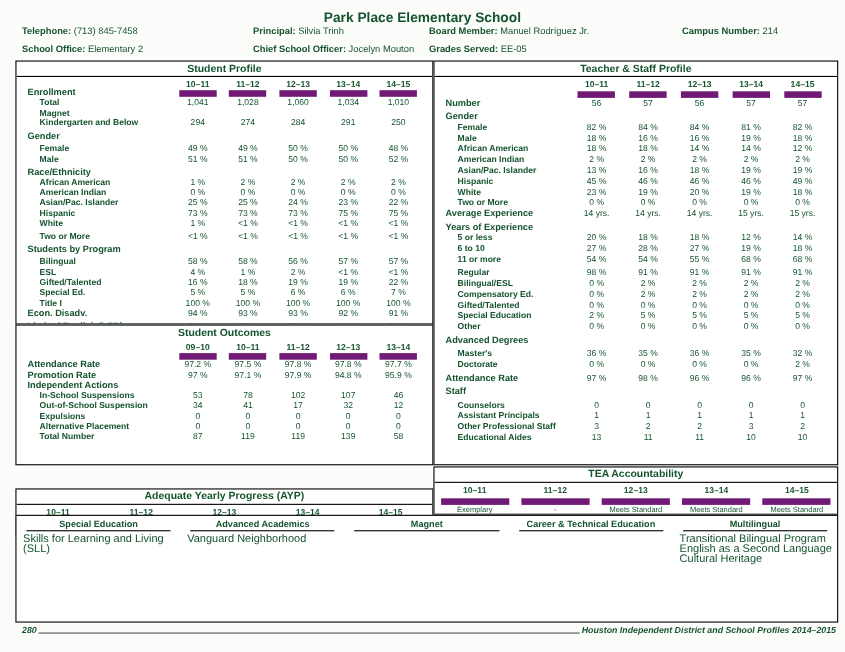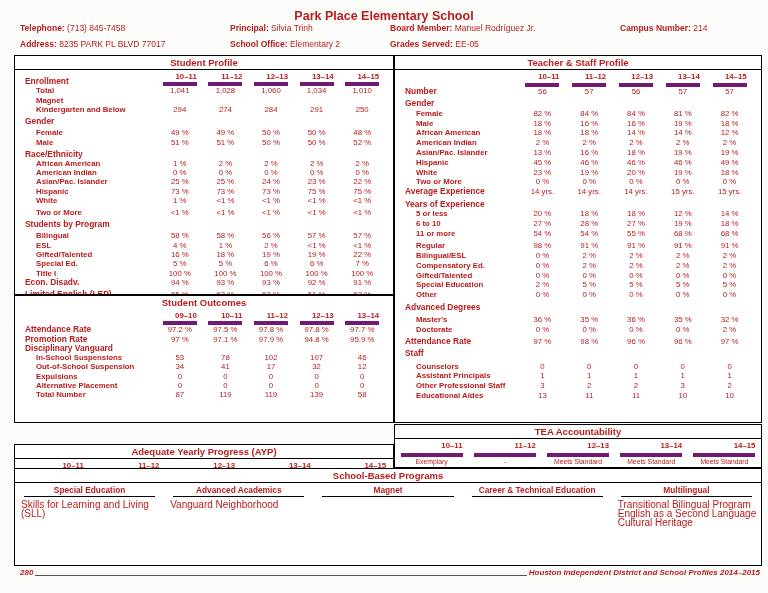--- a/index.html
+++ b/index.html
@@ -1,17 +1,17 @@
 <!DOCTYPE html>
 <html><head>
 <meta charset="utf-8">
 <style>
   html,body { margin:0; padding:0; }
   .page { position:relative; width:768px; height:593px; background:#fcfcfb;
-          font-family:"Liberation Sans", sans-serif; color:#b91c1c; overflow:hidden; }
+          font-family:"Liberation Sans", sans-serif; color:#14532d; overflow:hidden; }
 
   .school-title { position:absolute; top:9px; left:0; right:0; text-align:center;
                   font-size:12.5px; font-weight:bold; }
 
   .hdr-row { position:absolute; left:20px; right:6px; display:grid;
              grid-template-columns:210px 160px 230px 1fr; font-size:8.5px; }
   .hdr-row.r1 { top:23px; } .hdr-row.r2 { top:39px; }
   .hdr-field b { font-weight:bold; }
 
   .box { position:absolute; border:1px solid #000; background:#fff; overflow:hidden; }
@@ -31,22 +31,22 @@
                   font-size:7.8px; line-height:9.3px; align-items:end; }
   #ts .thead, #ts .trow { grid-template-columns:116px repeat(5,1fr); line-height:9.8px; }
   .thead { font-weight:bold; margin-top:2px; }
   .trow.gap { margin-top:2.5px; }
   .tlabel { font-weight:bold; font-size:7.8px; padding-left:2px; white-space:nowrap; }
   .trow.ind .tlabel { padding-left:13px; }
   .trow.sec .tlabel, .trow.main .tlabel, .tlabel.main { font-size:8.4px; }
   .tval { text-align:center; white-space:nowrap; }
 
   .cell { text-align:center; }
-  .years .cell > span { display:inline-block; min-width:34px; border-bottom:4px solid #701a75;
-                        padding-bottom:1px;text-align:right; }
+  .years .cell > span { display:inline-block; min-width:34px; border-bottom:6px solid #701a75;
+                        padding-bottom:1px; }
   .acc-years, .acc-vals { display:grid; grid-template-columns:repeat(5,1fr);
                           text-align:center; }
   .acc-years { font-size:7.8px; font-weight:bold; line-height:12px; margin-top:1px; }
   #ayp .years .cell > span, #tea .years .cell > span { min-width:62px; }
   .acc-vals { font-size:6.8px; line-height:10px; }
 
   .prog-grid { display:grid; grid-template-columns:repeat(5,1fr); column-gap:8px;
                padding:1px 4px; }
   .prog-head { font-weight:bold; font-size:8.3px; text-align:center; line-height:12px;
                border-bottom:1.5px solid #000; margin:0 5px; white-space:nowrap; }
@@ -65,22 +65,22 @@
 
   <div class="school-title">Park Place Elementary School</div>
 
   <div class="hdr-row r1">
     <span class="hdr-field"><b>Telephone:</b> <span>(713) 845-7458</span></span>
     <span class="hdr-field"><b>Principal:</b> <span>Silvia Trinh</span></span>
     <span class="hdr-field"><b>Board Member:</b> <span>Manuel Rodríguez Jr.</span></span>
     <span class="hdr-field"><b>Campus Number:</b> <span>214</span></span>
   </div>
   <div class="hdr-row r2">
-    <span class="hdr-field"><b>Address:</b> <span>8235 PARK PL BLVD 77017</span></span>
     <span class="hdr-field"><b>School Office:</b> <span>Elementary 2</span></span>
+    <span class="hdr-field"><b>Chief School Officer:</b> <span>Jocelyn Mouton</span></span>
     <span class="hdr-field"><b>Grades Served:</b> <span>EE-05</span></span>
   </div>
 
   <div class="box" id="sp">
     <div class="box-title">Student Profile</div>
     <div class="tbl">
       <div class="thead years">
         <span class="tlabel main">Enrollment</span>
       <span class="cell"><span>10–11</span></span>
           <span class="cell"><span>11–12</span></span>
@@ -263,21 +263,21 @@
           </div>
           <div class="trow main">
             <span class="tlabel">Promotion Rate</span>
             <span class="tval">97 %</span>
             <span class="tval">97.1 %</span>
             <span class="tval">97.9 %</span>
             <span class="tval">94.8 %</span>
             <span class="tval">95.9 %</span>
           </div>
           <div class="trow sec">
-            <span class="tlabel">Disciplinary Vanguard</span>
+            <span class="tlabel">Independent Actions</span>
           </div>
           <div class="trow ind">
             <span class="tlabel">In-School Suspensions</span>
             <span class="tval">53</span>
             <span class="tval">78</span>
             <span class="tval">102</span>
             <span class="tval">107</span>
             <span class="tval">46</span>
           </div>
           <div class="trow ind">
@@ -582,21 +582,20 @@
     <div class="acc-vals">
         <span class="cell"><span>Exemplary</span></span>
         <span class="cell"><span>-</span></span>
         <span class="cell"><span>Meets Standard</span></span>
         <span class="cell"><span>Meets Standard</span></span>
         <span class="cell"><span>Meets Standard</span></span>
       </div>
   </div>
 
   <div class="box" id="sbp">
-    <div class="box-title">School-Based Programs</div>
     <div class="prog-grid">
       <div class="prog-col">
         <div class="prog-head">Special Education</div>
         <div class="prog-items">
             <div class="pitem">Skills for Learning and Living (SLL)</div>
           </div>
       </div>
       <div class="prog-col">
         <div class="prog-head">Advanced Academics</div>
         <div class="prog-items">

